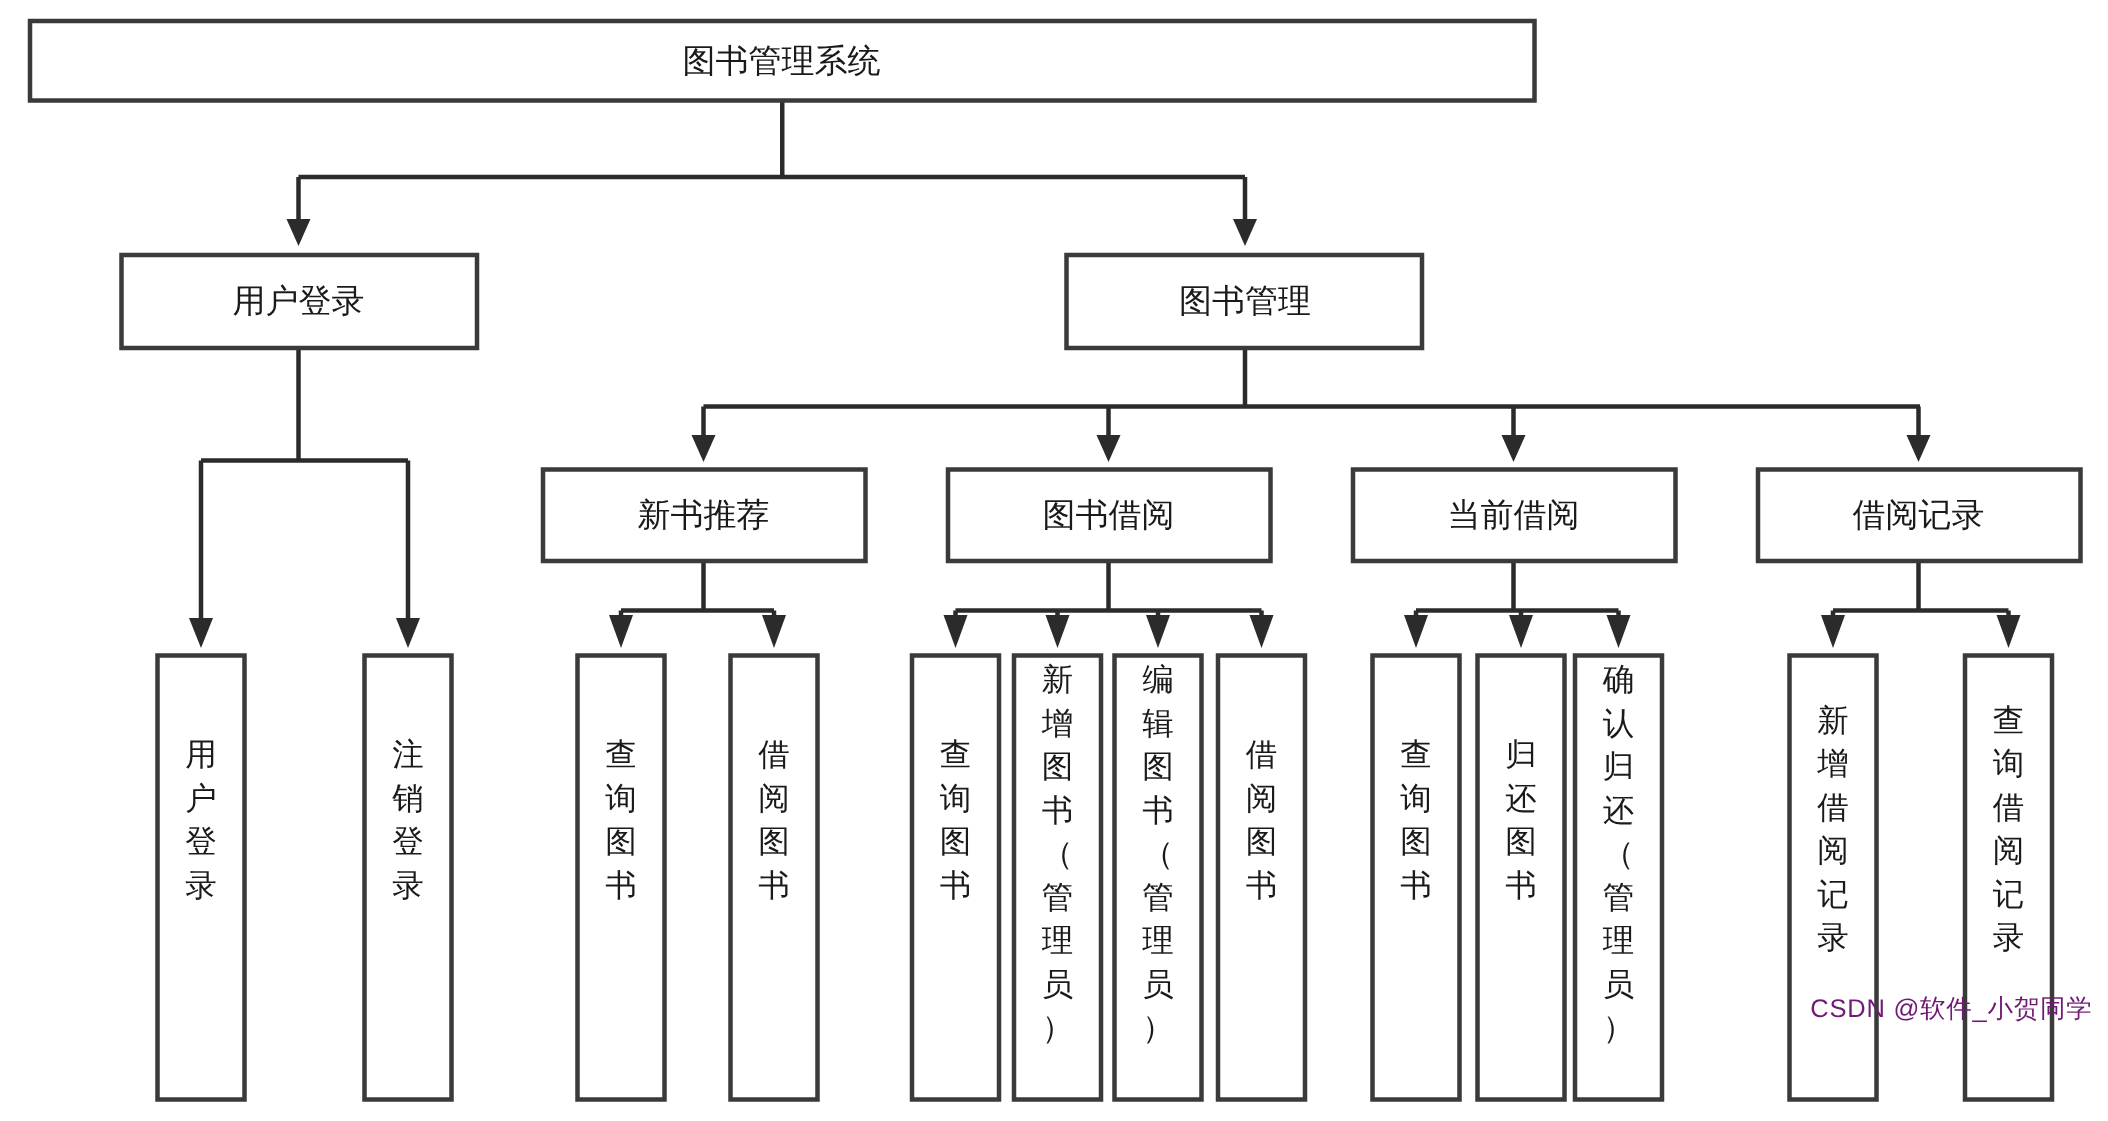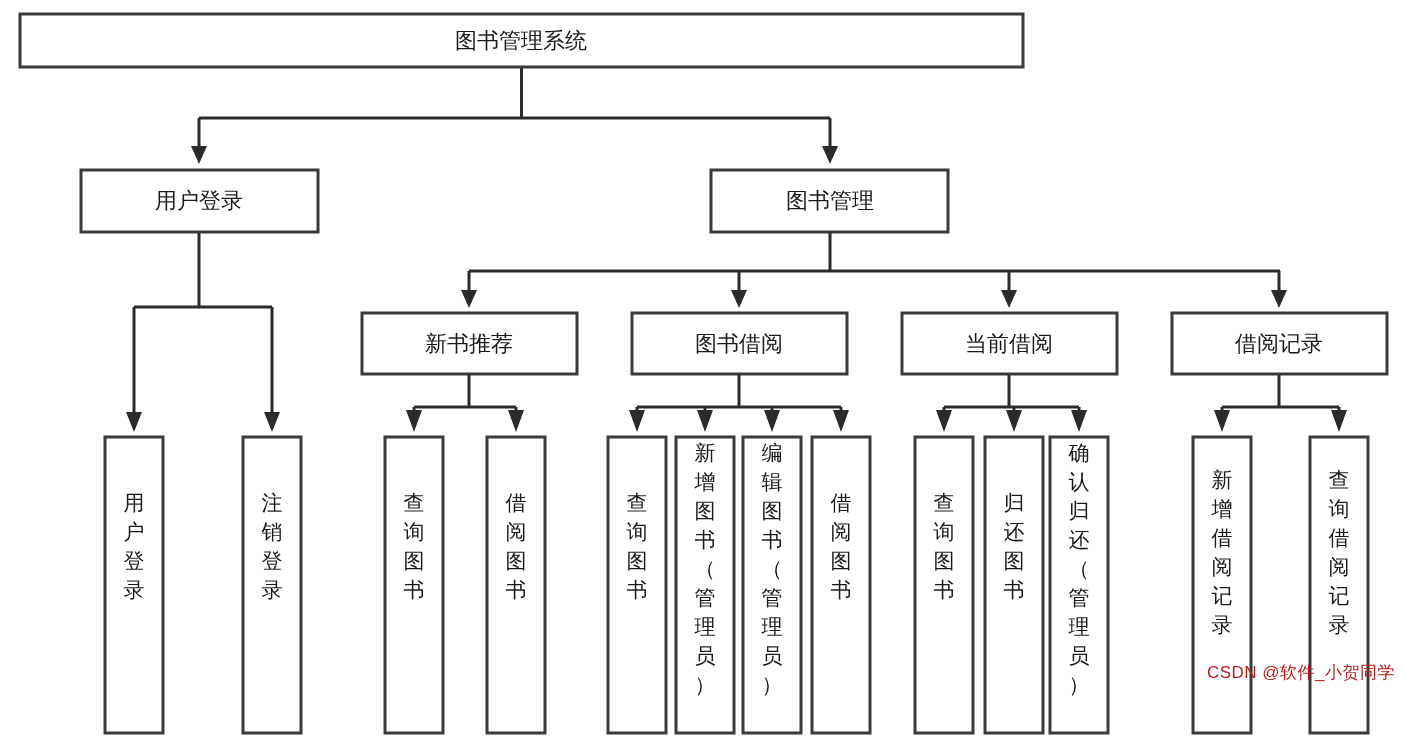--- a/index.html
+++ b/index.html
@@ -52,21 +52,21 @@
     font-family: "Liberation Sans", "DejaVu Sans", sans-serif;
     font-size: 21px;
     text-anchor: middle;
   }
   .watermark {
     position: absolute;
     right: 10px;
     bottom: 6px;
     font-family: "Liberation Sans", "DejaVu Sans", sans-serif;
     font-size: 17px;
-    color: #b91c1c;
+    color: #701a75;
     white-space: nowrap;
     letter-spacing: 0.5px;
     user-select: none;
   }
 </style>
 </head>
 <body>
 
 <div id="diagram-root">
   <svg class="diagram" viewBox="0 0 1405 747">

